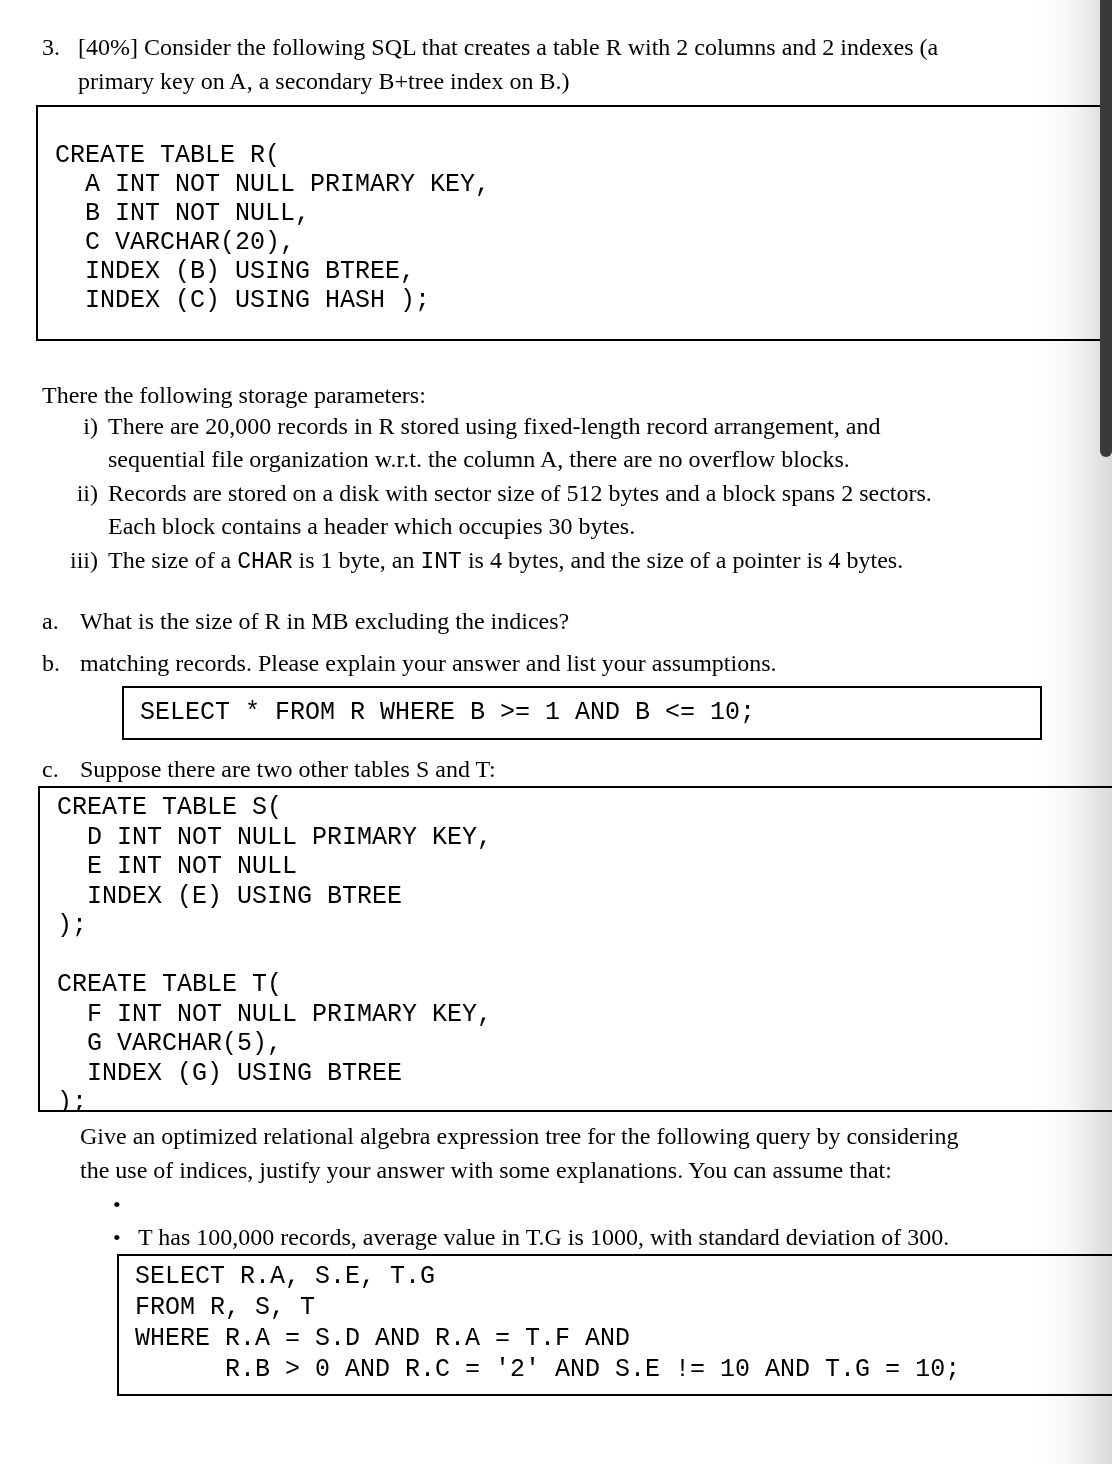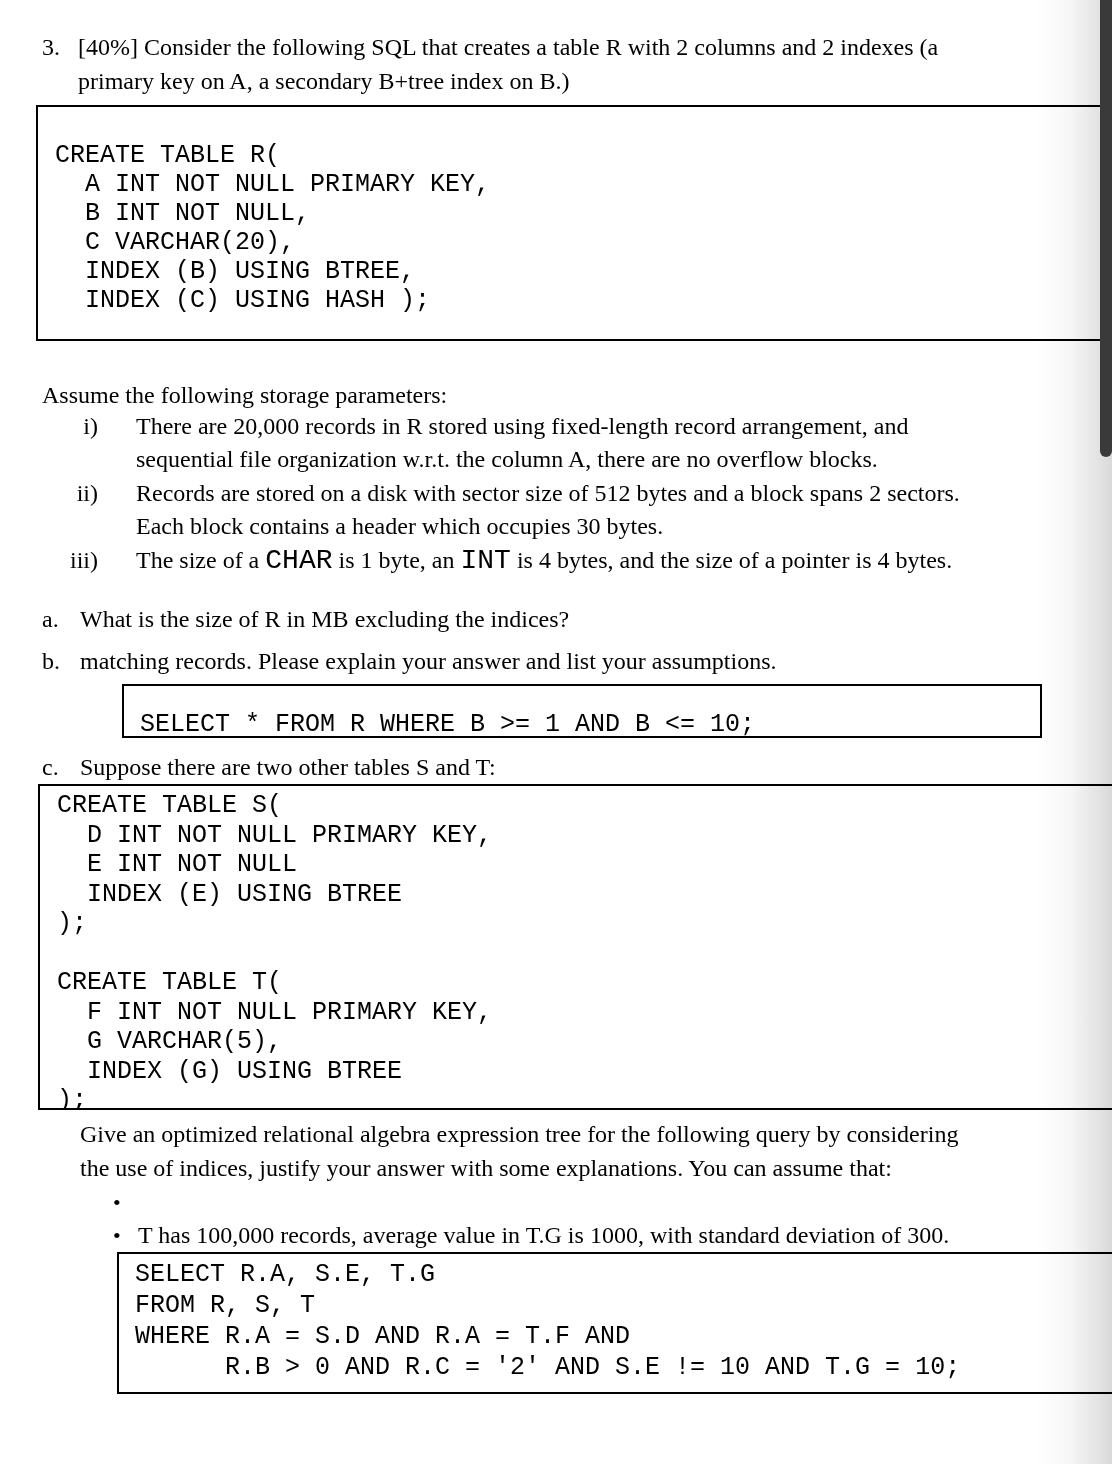--- a/index.html
+++ b/index.html
@@ -18,23 +18,23 @@
   
   .heading { display:flex; }
   .q-num { width:36px; flex:none; line-height:34px; }
   .q-line { line-height:34px; }
 
   .assume-intro { margin-top:39px; line-height:30px; }
 
   .roman-list { margin-top:0; }
   .roman-item { display:flex; }
   .roman-label { width:56px; flex:none; text-align:right; line-height:33.4px; }
-  .roman-lines { margin-left:38px; }
+  .roman-lines { margin-left:10px; }
   .roman-line { line-height:33.4px; }
-  .mono-inline { font-family:"Liberation Mono", monospace; font-size:28px; }
+  .mono-inline { font-family:"Liberation Mono", monospace; font-size:23px; }
 
   .part { display:flex; }
   .part-label { width:38px; flex:none; line-height:34px; }
   .part-line { line-height:34px;font-family:Liberation Serif, serif; }
   #part-a { margin-top:25px; }
   #part-b { margin-top:8px; }
   #part-c { margin-top:12px; }
 
   .give-para { margin-left:38px; margin-top:7px; }
   .give-line { line-height:34px; }
@@ -52,21 +52,21 @@
     overflow:hidden;
     background:#fff;
   }
   .code-line { white-space:pre; }
 
   #box-r { margin-left:-6px; width:1082px; height:236px; margin-top:7px;
            padding:34px 0 0 17px; }
   #box-r .code-line { height:29px; line-height:29px; }
 
   #box-select { margin-left:80px; width:920px; height:54px; margin-top:6px;
-                padding:25px 0 0 16px; }
+                padding:11px 0 0 16px; }
   #box-select .code-line { line-height:28px; }
 
   #box-st { margin-left:-4px; width:1080px; height:326px; margin-top:0;
             padding:5px 0 0 17px; }
   #box-st .code-line { height:29.5px; line-height:29.5px; }
 
   #box-final { margin-left:75px; width:1000px; height:142px; margin-top:0;
                padding:5px 0 0 16px; }
   #box-final .code-line { height:31px; line-height:31px; }
 
@@ -96,21 +96,21 @@
 
   <div class="codebox" id="box-r">
     <div class="code-line">CREATE TABLE R(</div>
     <div class="code-line">  A INT NOT NULL PRIMARY KEY,</div>
     <div class="code-line">  B INT NOT NULL,</div>
     <div class="code-line">  C VARCHAR(20),</div>
     <div class="code-line">  INDEX (B) USING BTREE,</div>
     <div class="code-line">  INDEX (C) USING HASH );</div>
   </div>
 
-  <div class="assume-intro">Assume the following storage parameters:</div>
+  <div class="assume-intro">There the following storage parameters:</div>
 
   <div class="roman-list">
     <div class="roman-item">
       <div class="roman-label">i)</div>
       <div class="roman-lines">
         <div class="roman-line">There are 20,000 records in R stored using fixed-length record arrangement, and</div>
         <div class="roman-line">sequential file organization w.r.t. the column A, there are no overflow blocks.</div>
       </div>
     </div>
     <div class="roman-item">

